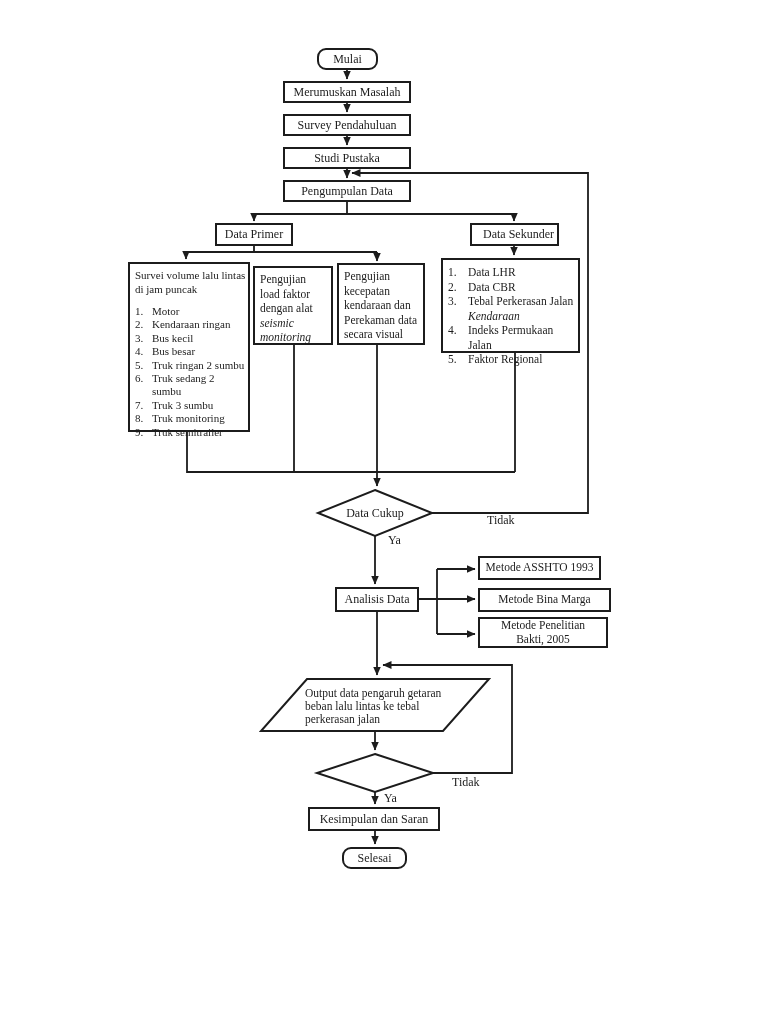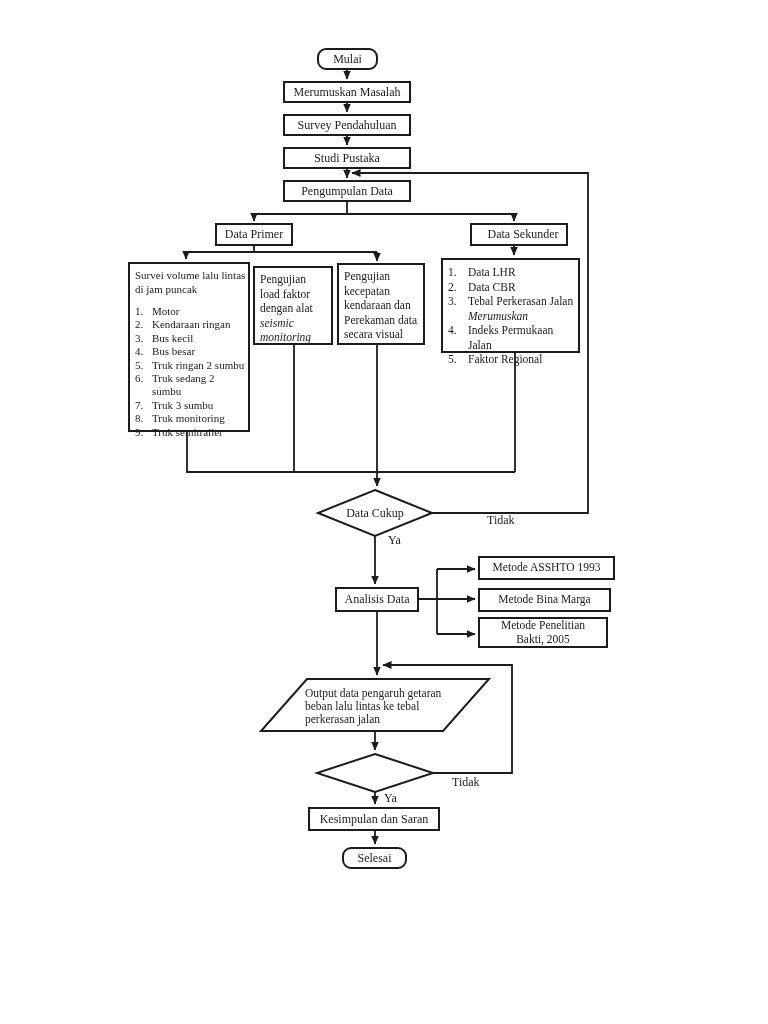--- a/index.html
+++ b/index.html
@@ -87,21 +87,21 @@
   <div class="node" style="left:283px;top:81px;width:128px;height:22px;">Merumuskan Masalah</div>
 
   <div class="node" style="left:283px;top:114px;width:128px;height:22px;">Survey Pendahuluan</div>
 
   <div class="node" style="left:283px;top:147px;width:128px;height:22px;">Studi Pustaka</div>
 
   <div class="node" style="left:283px;top:180px;width:128px;height:22px;">Pengumpulan Data</div>
 
   <div class="node" style="left:215px;top:223px;width:78px;height:23px;">Data Primer</div>
 
-  <div class="node" style="left:470px;top:223px;width:98px;height:23px;padding-left:8px;">Data Sekunder</div>
+  <div class="node" style="left:470px;top:223px;width:89px;height:23px;padding-left:8px;">Data Sekunder</div>
 
   <div class="panel" style="left:128px;top:262px;width:122px;height:170px;">
     <div class="panel-title">Survei volume lalu lintas di jam puncak</div>
     <div class="list list-sm mt9">
       <div class="li">
           <span class="num">1.</span>
           <span class="txt">Motor</span>
         </div>
       <div class="li">
           <span class="num">2.</span>
@@ -152,42 +152,42 @@
       <div class="li">
           <span class="num">1.</span>
           <span class="txt">Data LHR</span>
         </div>
       <div class="li">
           <span class="num">2.</span>
           <span class="txt">Data CBR</span>
         </div>
       <div class="li">
           <span class="num">3.</span>
-          <span class="txt"><span>Tebal Perkerasan Jalan</span><span class="ital-line">Merumuskan</span></span>
+          <span class="txt"><span>Tebal Perkerasan Jalan</span><span class="ital-line">Kendaraan</span></span>
         </div>
       <div class="li">
           <span class="num">4.</span>
           <span class="txt">Indeks Permukaan Jalan</span>
         </div>
       <div class="li">
           <span class="num">5.</span>
           <span class="txt">Faktor Regional</span>
         </div>
     </div>
   </div>
 
   <div class="overlay" style="left:318px;top:492px;width:114px;height:42px;">Data Cukup</div>
 
   <div class="edge-label" style="left:487px;top:514px;">Tidak</div>
 
   <div class="edge-label" style="left:388px;top:534px;">Ya</div>
 
   <div class="node" style="left:335px;top:587px;width:84px;height:25px;">Analisis Data</div>
 
-  <div class="node small-center" style="left:478px;top:556px;width:137px;height:24px;">Metode ASSHTO 1993</div>
+  <div class="node small-center" style="left:478px;top:556px;width:123px;height:24px;">Metode ASSHTO 1993</div>
 
   <div class="node small-center" style="left:478px;top:588px;width:133px;height:24px;">Metode Bina Marga</div>
 
   <div class="node small-center" style="left:478px;top:617px;width:130px;height:31px;padding:1px 10px;">Metode Penelitian Bakti, 2005</div>
 
   <div class="overlay left-text" style="left:305px;top:684px;width:150px;height:44px;font-size:11.5px;line-height:13px;">Output data pengaruh getaran beban lalu lintas ke tebal perkerasan jalan</div>
 
 
   <div class="edge-label" style="left:452px;top:776px;">Tidak</div>
 

